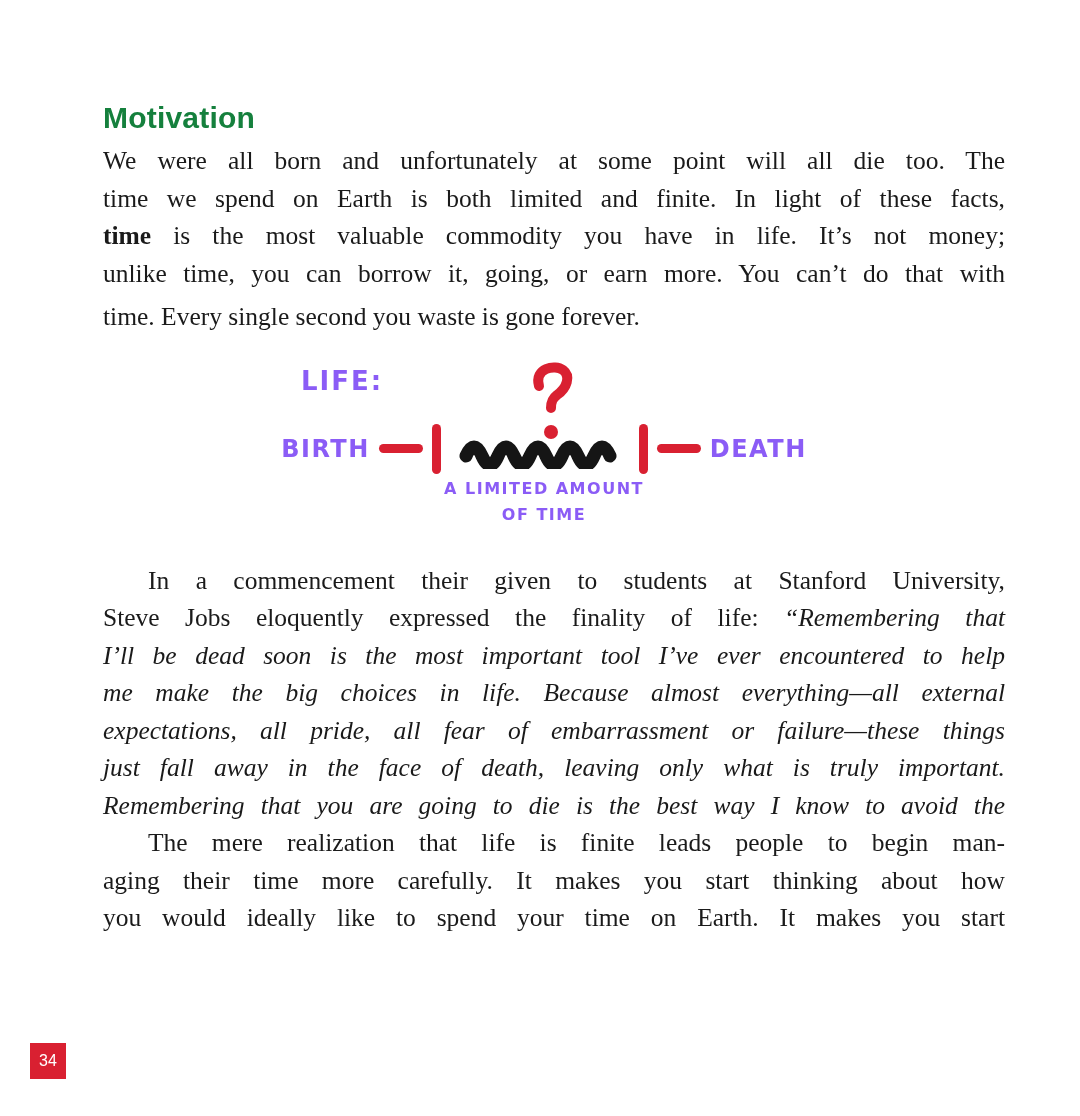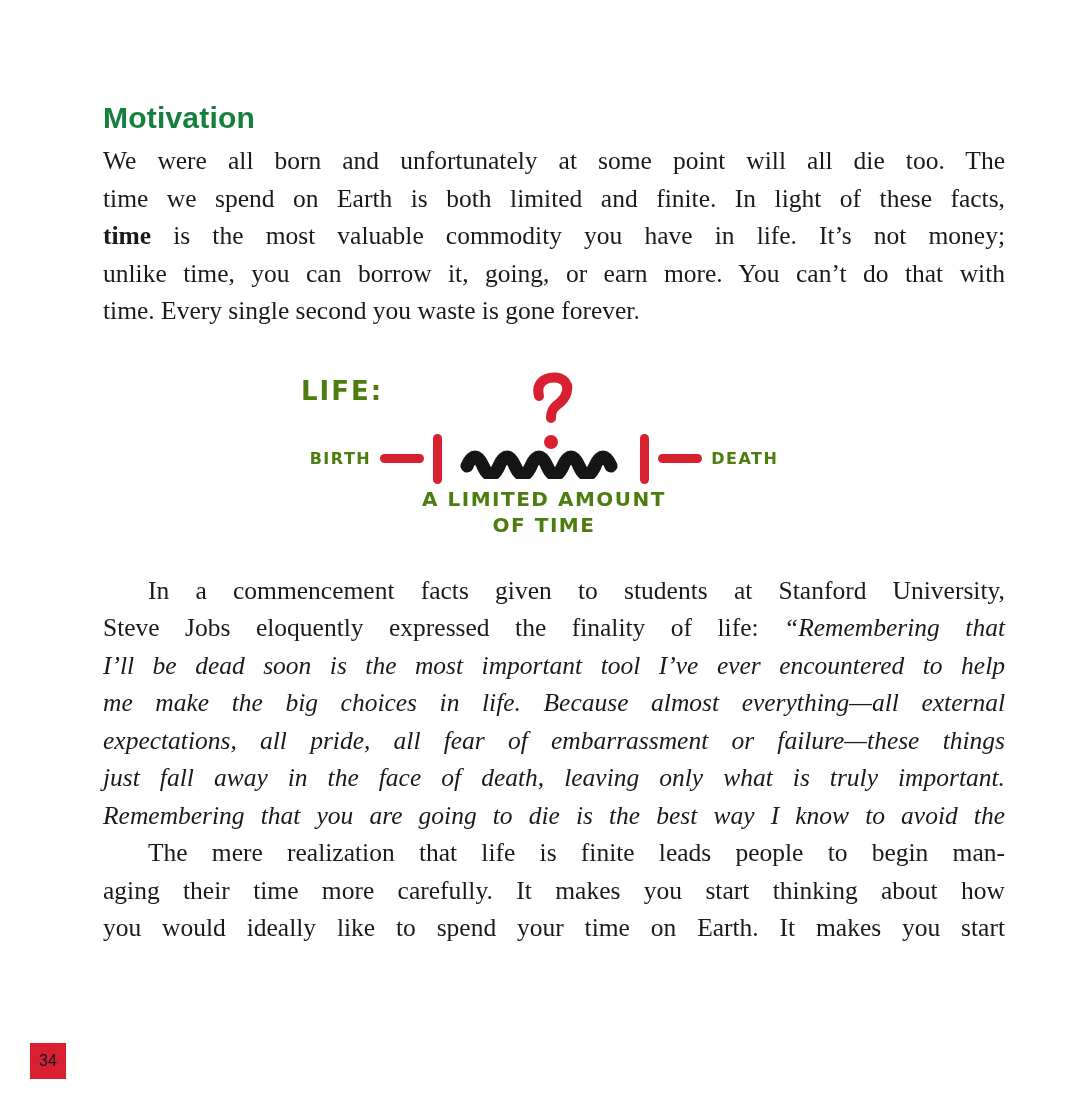--- a/index.html
+++ b/index.html
@@ -30,32 +30,32 @@
     font-size: 25.5px;
     line-height: 37.5px;
     text-align: justify;
     white-space: nowrap;
   }
   .para .line.just {
     text-align-last: justify;
     -moz-text-align-last: justify;
     white-space: normal;
   }
-  .para .line.last { text-align: right; text-align-last: left; }
+  .para .line.last { text-align: right; text-align-last: left; margin-top: 6px; }
   .para .line.indent { text-indent: 45px; }
   .bold { font-weight: bold; }
   .italic { font-style: italic; }
 
   
   figure.diagram {
     position: relative;
     height: 180px;
-    margin: 42px 0 20px 0;
+    margin: 26px 0 20px 0;
     font-family: "DejaVu Sans", sans-serif;
-    color: #4d7c0f;
+    color: #8b5cf6;
   }
   .life-label {
     position: absolute;
     left: 198px; top: 4px;
     font-weight: 800;
     font-size: 26px;
     letter-spacing: 2px;
   }
   .qmark {
     position: absolute;
@@ -66,21 +66,21 @@
     position: absolute;
     top: 62px; left: 0; right: 0;
     display: flex;
     align-items: center;
     justify-content: center;
     transform: translateX(-10px);
     gap: 9px;
   }
   .tl-label {
     font-weight: 800;
-    font-size: 16px;
+    font-size: 24px;
     letter-spacing: 1.5px;
   }
   .hline {
     width: 44px; height: 9px;
     border-radius: 5px;
     background: #d92031;
     display: inline-block;
   }
   .vbar {
     width: 9px; height: 50px;
@@ -88,31 +88,31 @@
     background: #d92031;
     display: inline-block;
   }
   .squiggle { width: 164px; height: 40px; margin: 0 8px; }
   .caption {
     position: absolute;
     top: 114px; left: 0; right: 0;
     transform: translateX(-10px);
     text-align: center;
     font-weight: 800;
-    font-size: 20px;
+    font-size: 16px;
     line-height: 26px;
     letter-spacing: 1.5px;
   }
   
   .pagenum {
     position: absolute;
     left: 30px; top: 1043px;
     width: 36px; height: 36px;
     background: #d92031;
-    color: #0f172a;
+    color: #ffffff;
     font-family: "Liberation Sans", sans-serif;
     font-size: 16px;
     display: flex;
     align-items: center;
     justify-content: center;
   }
 </style>
 </head>
 <body>
 
@@ -148,21 +148,21 @@
       <span class="tl-label">DEATH</span>
     </div>
 
     <figcaption class="caption">
       <div>A LIMITED AMOUNT</div>
       <div>OF TIME</div>
     </figcaption>
   </figure>
 
   <div class="para">
-      <div class="line just indent"><span>In a commencement facts given to students at Stanford University,</span></div>
+      <div class="line just indent"><span>In a commencement their given to students at Stanford University,</span></div>
       <div class="line just"><span>Steve Jobs eloquently expressed the finality of life: </span><span class="italic">“Remembering that</span></div>
       <div class="line just"><span class="italic">I’ll be dead soon is the most important tool I’ve ever encountered to help</span></div>
       <div class="line just"><span class="italic">me make the big choices in life. Because almost everything—all external</span></div>
       <div class="line just"><span class="italic">expectations, all pride, all fear of embarrassment or failure—these things</span></div>
       <div class="line just"><span class="italic">just fall away in the face of death, leaving only what is truly important.</span></div>
       <div class="line just"><span class="italic">Remembering that you are going to die is the best way I know to avoid the</span></div>
     </div>
   <div class="para">
       <div class="line just indent"><span>The mere realization that life is finite leads people to begin man-</span></div>
       <div class="line just"><span>aging their time more carefully. It makes you start thinking about how</span></div>

